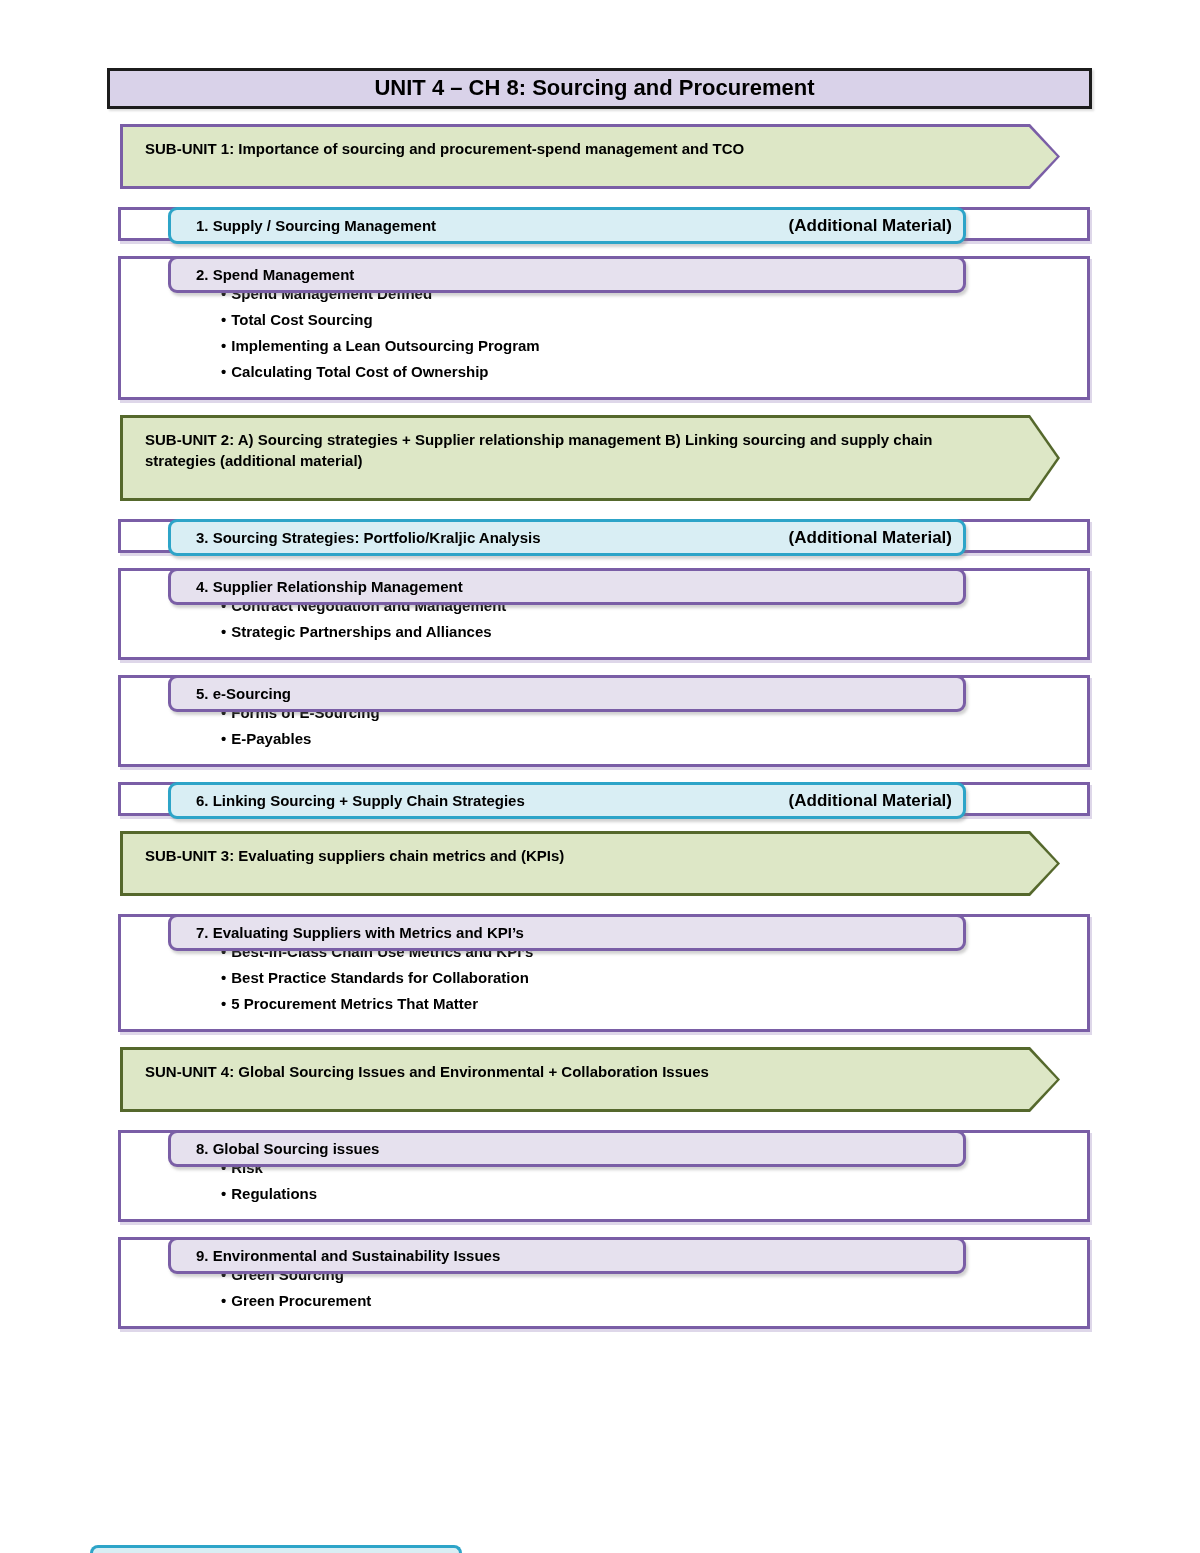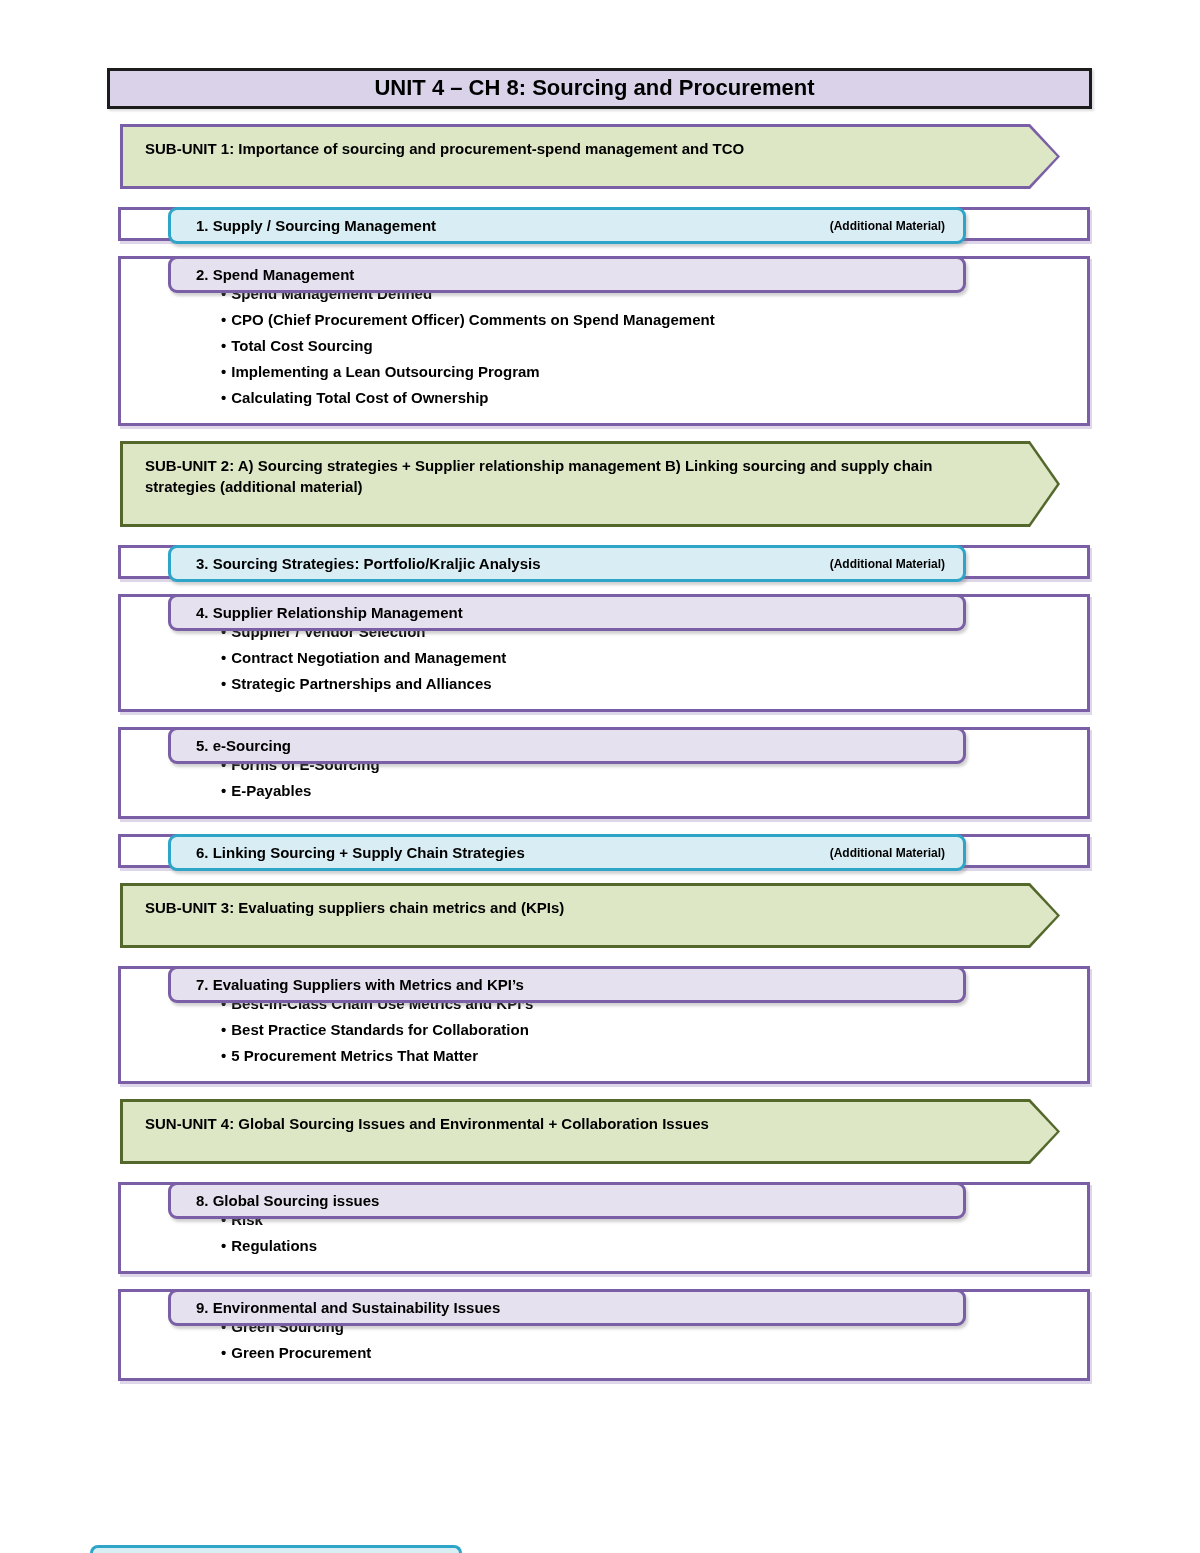--- a/index.html
+++ b/index.html
@@ -45,21 +45,21 @@
   .topic-bullets li{font-size:15px;line-height:26px;}
   .topic-bullets li::before{content:"\2022";margin-right:5px;}
   .topic-header{
     position:absolute;top:0;left:50px;box-sizing:border-box;width:798px;height:37px;
     display:flex;align-items:center;border-radius:9px;border:3px solid;
     box-shadow:2px 3px 3px rgba(120,120,120,.35);
   }
   .topic-header.accent-blue{background:var(--blue-fill,#d9eef4);border-color:var(--blue-border,#2da4c8);}
   .topic-header.accent-purple{background:var(--purple-fill,#e6e1ee);border-color:var(--purple-border,#7a5ea6);}
   .topic-title{padding-left:25px;font-size:15px;white-space:nowrap;}
-  .topic-note{margin-left:auto;padding-right:18px;font-size:12px;white-space:nowrap;}
+  .topic-note{margin-left:auto;padding-right:11px;font-size:17px;white-space:nowrap;}
 
   
   .cutoff{
     position:absolute;left:90px;top:1545px;width:372px;height:10px;
     box-sizing:border-box;background:var(--blue-fill,#d9eef4);
     border:3px solid var(--blue-border,#2da4c8);border-bottom:none;
     border-radius:8px 8px 0 0;
   }
 </style>
 </head>
@@ -84,21 +84,20 @@
     <div class="topic-header accent-blue">
       <span class="topic-title">1. Supply / Sourcing Management</span>
       <span class="topic-note">(Additional Material)</span>
     </div>
   </section>
 
   <section class="topic">
     <div class="topic-outer">
       <ul class="topic-bullets">
               <li>Spend Management Defined</li>
-              <li>CPO (Chief Procurement Officer) Comments on Spend Management</li>
               <li>Total Cost Sourcing</li>
               <li>Implementing a Lean Outsourcing Program</li>
               <li>Calculating Total Cost of Ownership</li>
             </ul>
     </div>
     <div class="topic-header accent-purple">
       <span class="topic-title">2. Spend Management</span>
 
     </div>
   </section>
@@ -115,21 +114,20 @@
     </div>
     <div class="topic-header accent-blue">
       <span class="topic-title">3. Sourcing Strategies: Portfolio/Kraljic Analysis</span>
       <span class="topic-note">(Additional Material)</span>
     </div>
   </section>
 
   <section class="topic">
     <div class="topic-outer">
       <ul class="topic-bullets">
-              <li>Supplier / Vendor Selection</li>
               <li>Contract Negotiation and Management</li>
               <li>Strategic Partnerships and Alliances</li>
             </ul>
     </div>
     <div class="topic-header accent-purple">
       <span class="topic-title">4. Supplier Relationship Management</span>
 
     </div>
   </section>
 

